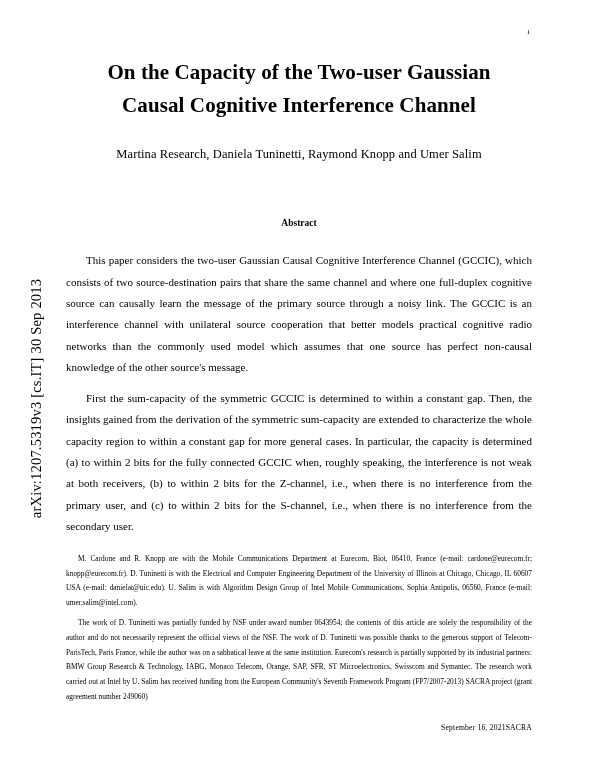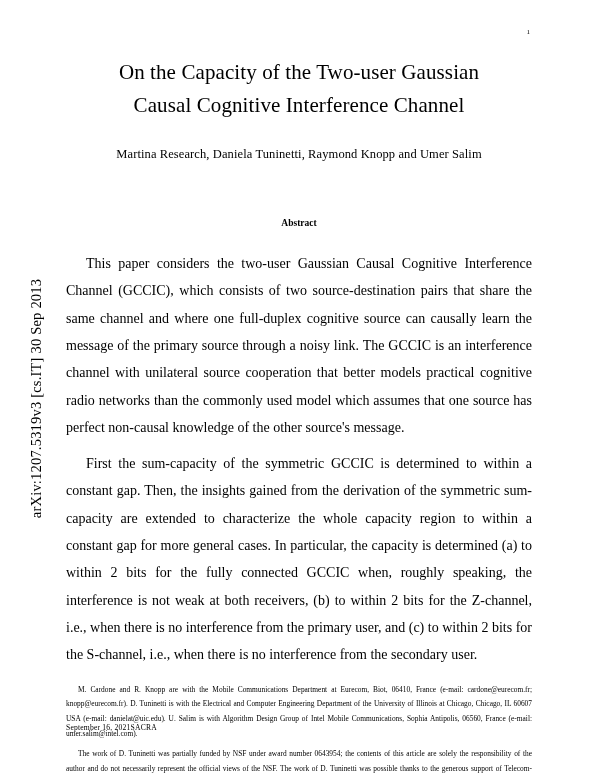--- a/index.html
+++ b/index.html
@@ -45,42 +45,42 @@
     font-size: 7px;
     color: #000;
     margin-bottom: 20px;
     padding-right: 2px;
   }
 
   .title {
     text-align: center;
     font-size: 21px;
     line-height: 1.55;
-    font-weight: normal;
+    font-weight: bold;
     margin: 0 8px 0 8px;
     letter-spacing: 0.1px;
   }
 
   .authors {
     text-align: center;
     font-size: 12.5px;
     margin-top: 26px;
     letter-spacing: 0.1px;
   }
 
   .abstract-head {
     text-align: center;
     font-size: 9.5px;
     font-weight: bold;
     margin-top: 56px;
     margin-bottom: 22px;
   }
 
   .abstract p {
-    font-size: 14px;
+    font-size: 11px;
     line-height: 1.95;
     text-align: justify;
     margin: 0 0 9px 0;
     text-indent: 20px;
   }
 
   .footnote-rule {
     margin-top: 14px;
     margin-bottom: 8px;
     width: 100%;
@@ -94,21 +94,21 @@
     margin: 0 0 5px 0;
     text-indent: 12px;
   }
 
   .footer {
     position: absolute;
     left: 66px;
     right: 68px;
     bottom: 44px;
     display: flex;
-    justify-content: flex-start;
+    justify-content: flex-end;
     font-size: 7.6px;
     letter-spacing: 0.2px;
   }
 </style>
 </head>
 <body>
 
 <div class="page">
 
   <div class="arxiv-stamp">arXiv:1207.5319v3  [cs.IT]  30 Sep 2013</div>

